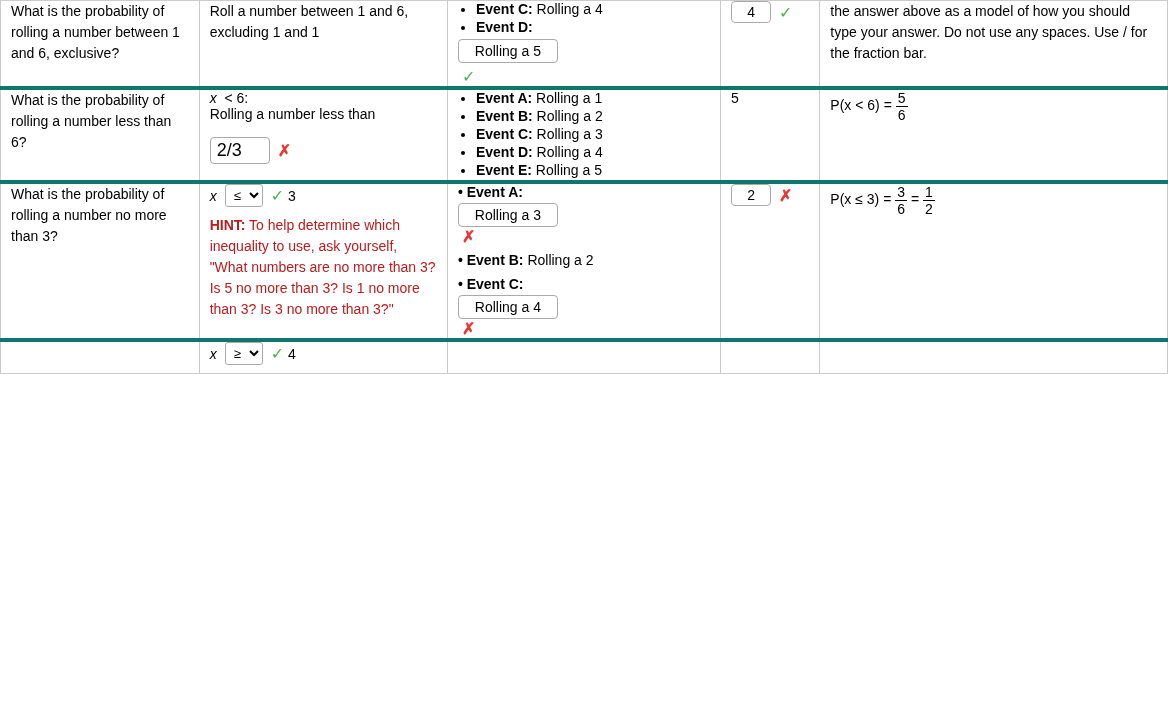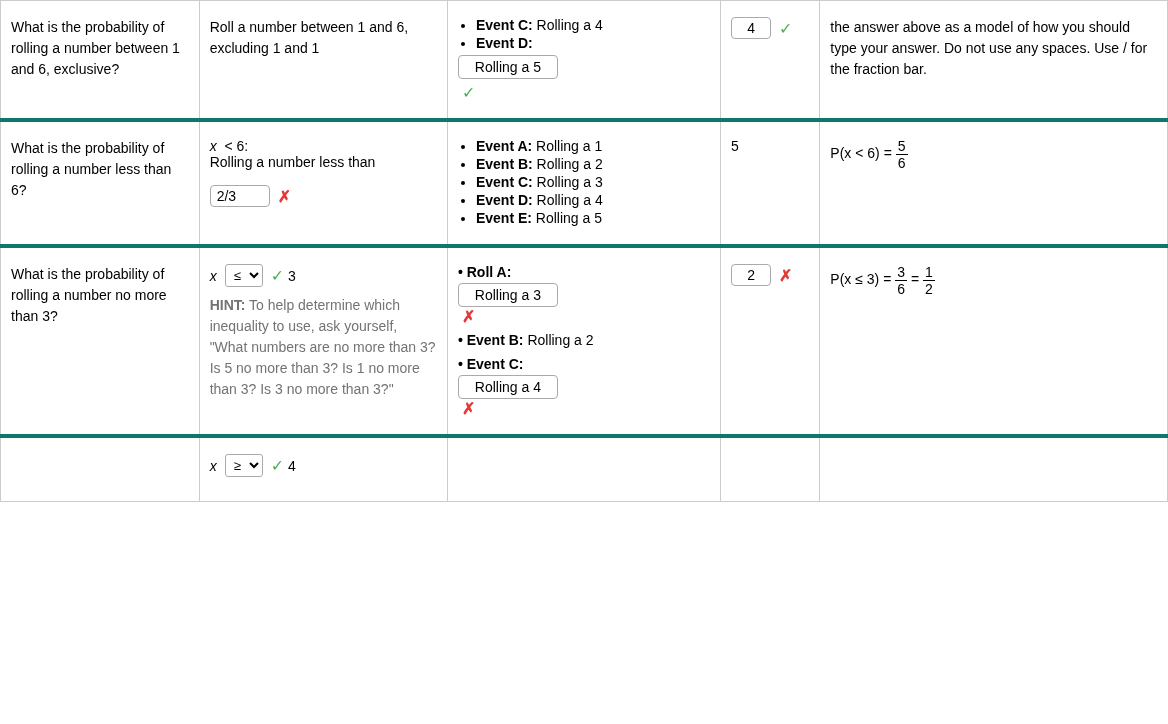--- a/index.html
+++ b/index.html
@@ -15,21 +15,21 @@
       background: #fff;
       overflow: hidden;
     }
     table {
       width: 100%;
       border-collapse: collapse;
       table-layout: fixed;
     }
     td, th {
       border: 1px solid #ccc;
-      padding: 16px 10px;
+      padding: 0 10px;
       vertical-align: top;
     }
     .col-question { width: 160px; }
     .col-condition { width: 200px; }
     .col-events { width: 220px; }
     .col-count { width: 80px; }
     .col-answer { width: 280px; }
 
     .cell-text { line-height: 1.5; }
     .event-list { list-style: disc; padding-left: 18px; }
@@ -41,21 +41,21 @@
       border: 1px solid #aaa;
       border-radius: 4px;
       padding: 2px 6px;
       background: #fff;
       font-size: 14px;
       min-width: 60px;
     }
     .input-box input {
       border: none;
       outline: none;
-      font-size: 14px;
+      font-size: 18px;
       width: 40px;
     }
     .answer-box {
       display: inline-block;
       border: 1px solid #aaa;
       border-radius: 4px;
       padding: 3px 10px;
       background: #fff;
       font-size: 14px;
       min-width: 100px;
@@ -73,21 +73,21 @@
       margin-bottom: 8px;
     }
     .inequality-select {
       border: 1px solid #aaa;
       border-radius: 3px;
       padding: 2px 4px;
       font-size: 13px;
       background: #fff;
     }
     .math-x { font-style: italic; margin-right: 4px; }
-    .hint-text { color: #737373; line-height: 1.5; }
+    .hint-text { color: #b91c1c; line-height: 1.5; }
     .count-box {
       display: inline-flex;
       align-items: center;
       border: 1px solid #aaa;
       border-radius: 4px;
       padding: 2px 8px;
       background: #fff;
       font-size: 14px;
       min-width: 40px;
       justify-content: center;
@@ -192,21 +192,21 @@
           </select>
           <span class="check-green">✓</span>
           <span>3</span>
         </div>
         <div class="hint-text">
           <strong>HINT:</strong> To help determine which inequality to use, ask yourself, "What numbers are no more than 3? Is 5 no more than 3? Is 1 no more than 3? Is 3 no more than 3?"
         </div>
       </td>
       <td class="col-events">
         <div style="margin-bottom:6px;">
-          <strong>• Roll A:</strong>
+          <strong>• Event A:</strong>
           <div style="margin-top:3px;">
             <div class="answer-box">Rolling a 3</div>
           </div>
           <span class="cross-red">✗</span>
         </div>
         <div style="margin-bottom:8px;">
           <strong>• Event B:</strong>
           <span> Rolling a 2</span>
         </div>
         <div>

